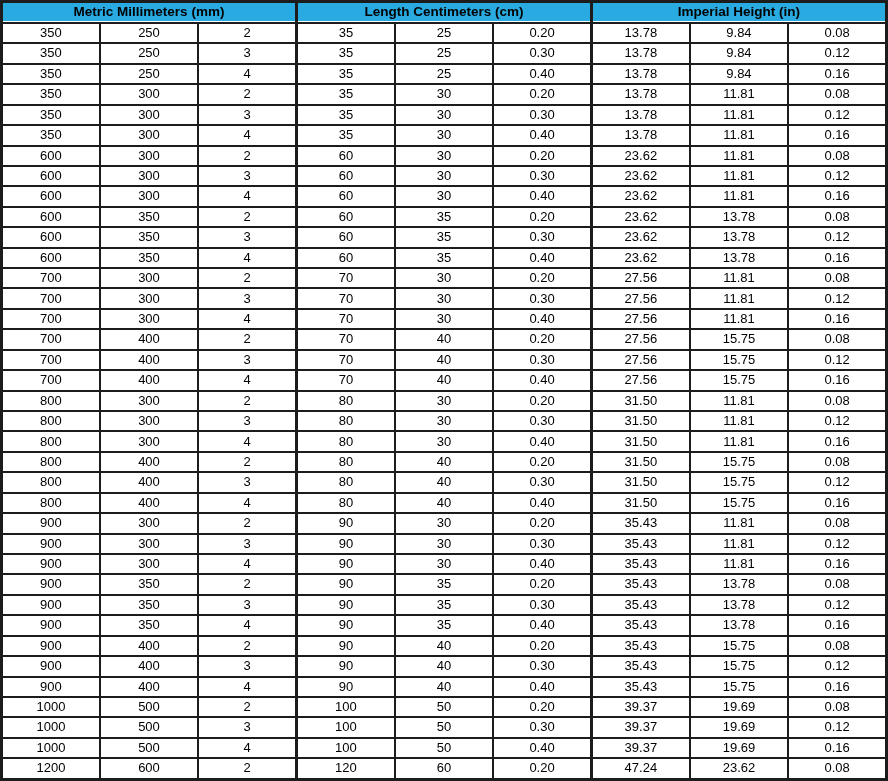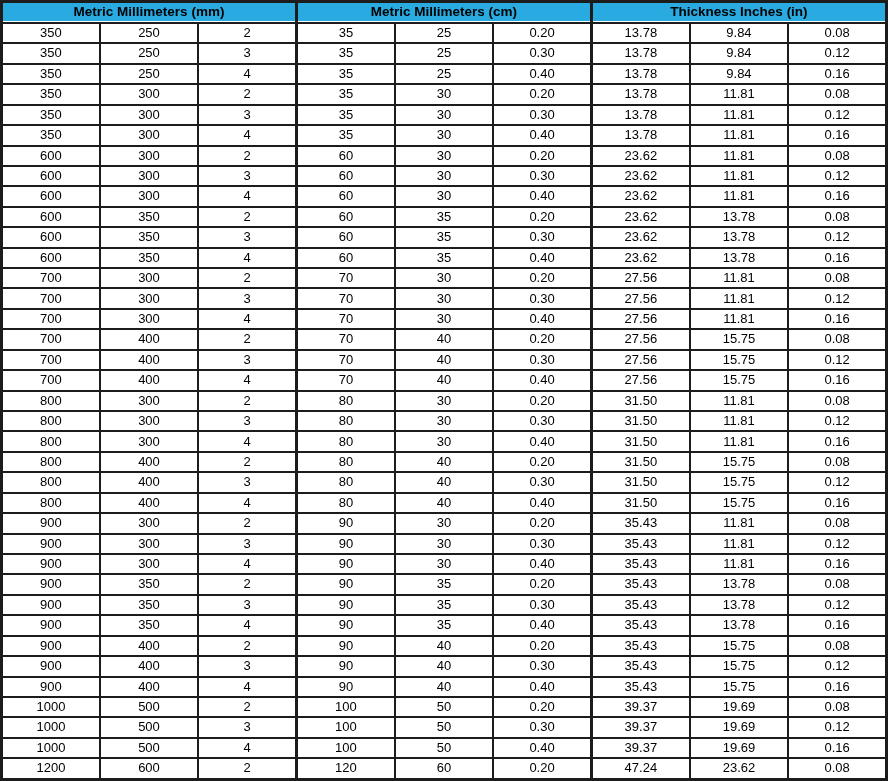--- a/index.html
+++ b/index.html
@@ -60,22 +60,22 @@
   }
 </style>
 </head>
 <body>
 
 <div class="page">
   <table class="conv-table">
     <thead>
       <tr class="group-header-row">
         <th colspan="3">Metric Millimeters (mm)</th>
-        <th colspan="3" class="group-start">Metric Millimeters (cm)</th>
-        <th colspan="3" class="group-start">Thickness Inches (in)</th>
+        <th colspan="3" class="group-start">Length Centimeters (cm)</th>
+        <th colspan="3" class="group-start">Imperial Height (in)</th>
       </tr>
     </thead>
     <tbody>
         <tr>
           <td>350</td>
           <td>250</td>
           <td>2</td>
           <td class="group-start">35</td>
           <td>25</td>
           <td>0.20</td>

